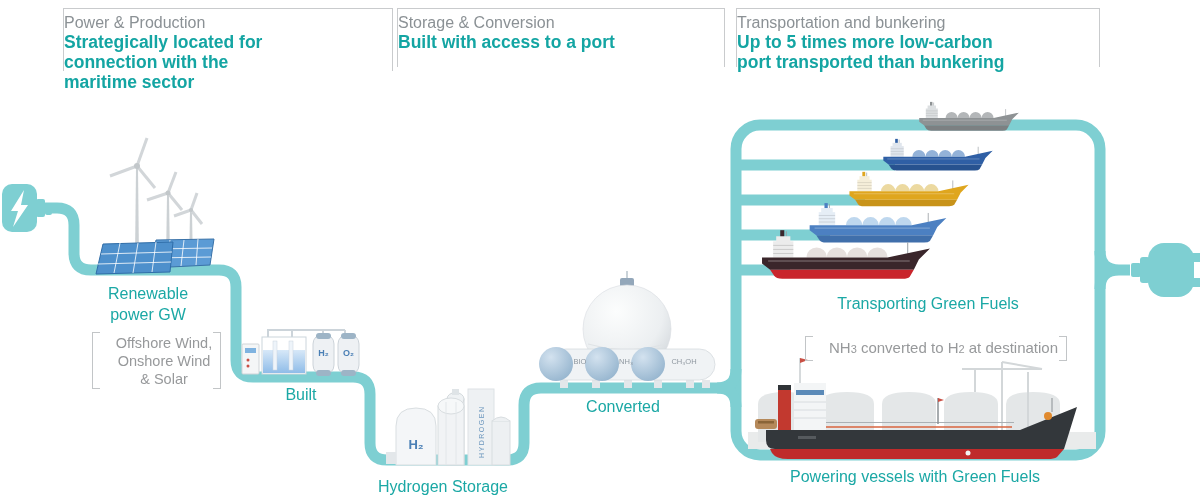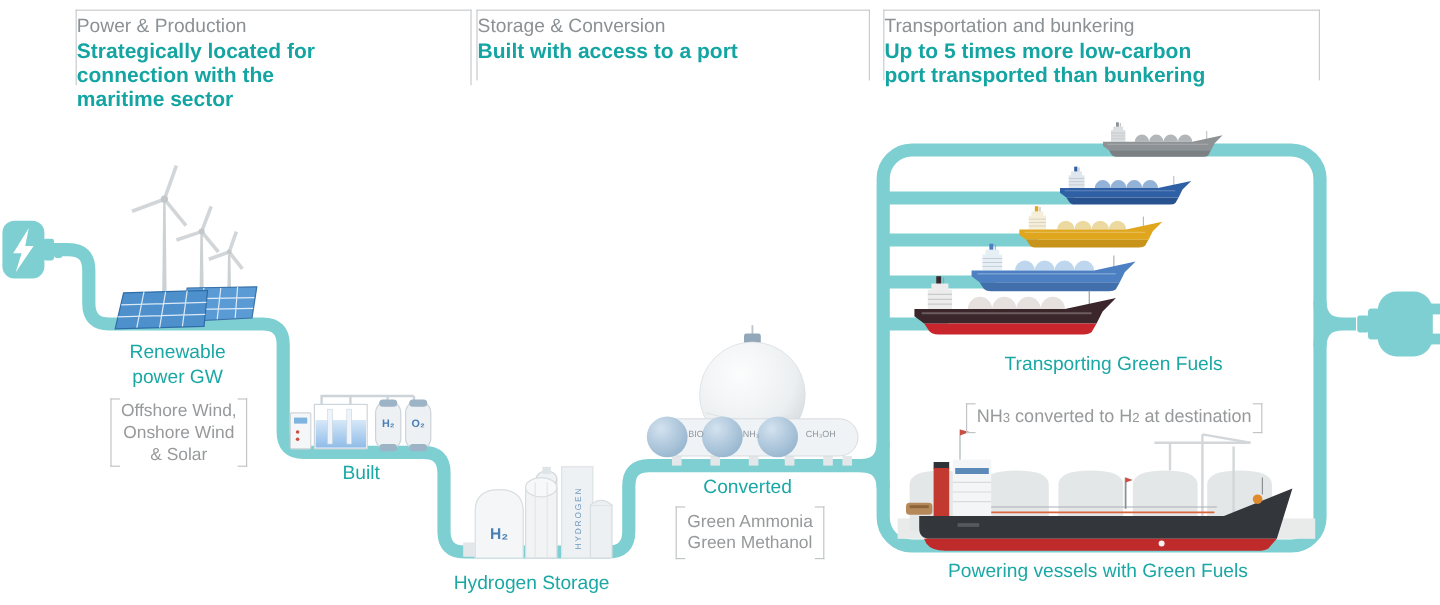--- a/index.html
+++ b/index.html
@@ -11,21 +11,21 @@
   
   .sec{position:absolute;top:8px;border-top:1.5px solid var(--frame,#c9cbcd);
        border-left:1.5px solid var(--frame,#c9cbcd);border-right:1.5px solid var(--frame,#c9cbcd);
        }
   .sec-title{margin-top:5px;font-size:16px;color:var(--gray-text,#8b9195);}
   .sec-sub{font-size:17.5px;line-height:20px;font-weight:bold;color:var(--accent,#14a5a3);}
   
   .tlabel{position:absolute;color:var(--teal-label,#1ba8a5);font-size:16px;line-height:21px;text-align:center;}
   
   .bbox{position:absolute;display:flex;flex-direction:column;justify-content:center;
-        text-align:center;color:var(--note-text,#97999b);font-size:14.5px;line-height:18px;}
+        text-align:center;color:var(--note-text,#97999b);font-size:14.5px;line-height:18px;padding-left:15px;}
   .bbox::before,.bbox::after{content:"";position:absolute;top:0;bottom:0;width:7px;
         border:1px solid var(--bracket,#c2c5c7);}
   .bbox::before{left:0;border-right:none;}
   .bbox::after{right:0;border-left:none;}
   .subnum{font-size:11px;}
   
   .ship{position:absolute;}
   .ship svg{display:block;width:100%;height:100%;}
   .ship.s0{left:918px;top:101px;width:102px;height:33px;}
   .ship.s1{left:882px;top:138px;width:112px;height:36px;}
@@ -338,21 +338,17 @@
   <div class="tlabel" style="left:798px;top:293px;width:260px;">
     <div>Transporting Green Fuels</div>
   </div>
   <div class="tlabel" style="left:745px;top:466px;width:340px;">Powering vessels with Green Fuels</div>
 
   <div class="bbox" style="left:92px;top:332px;width:114px;height:57px;">
     <div>Offshore Wind,</div>
     <div>Onshore Wind</div>
     <div>&amp; Solar</div>
   </div>
-  <div class="bbox" style="left:563px;top:422px;width:124px;height:44px;">
-    <div>Green Ammonia</div>
-    <div>Green Methanol</div>
-  </div>
   <div class="bbox" style="left:805px;top:336px;width:247px;height:25px;font-size:15px;">
     <div><span>NH</span><span class="subnum">3</span><span> converted to H</span><span class="subnum">2</span><span> at destination</span></div>
   </div>
 
 </div>
 
 </body></html>

